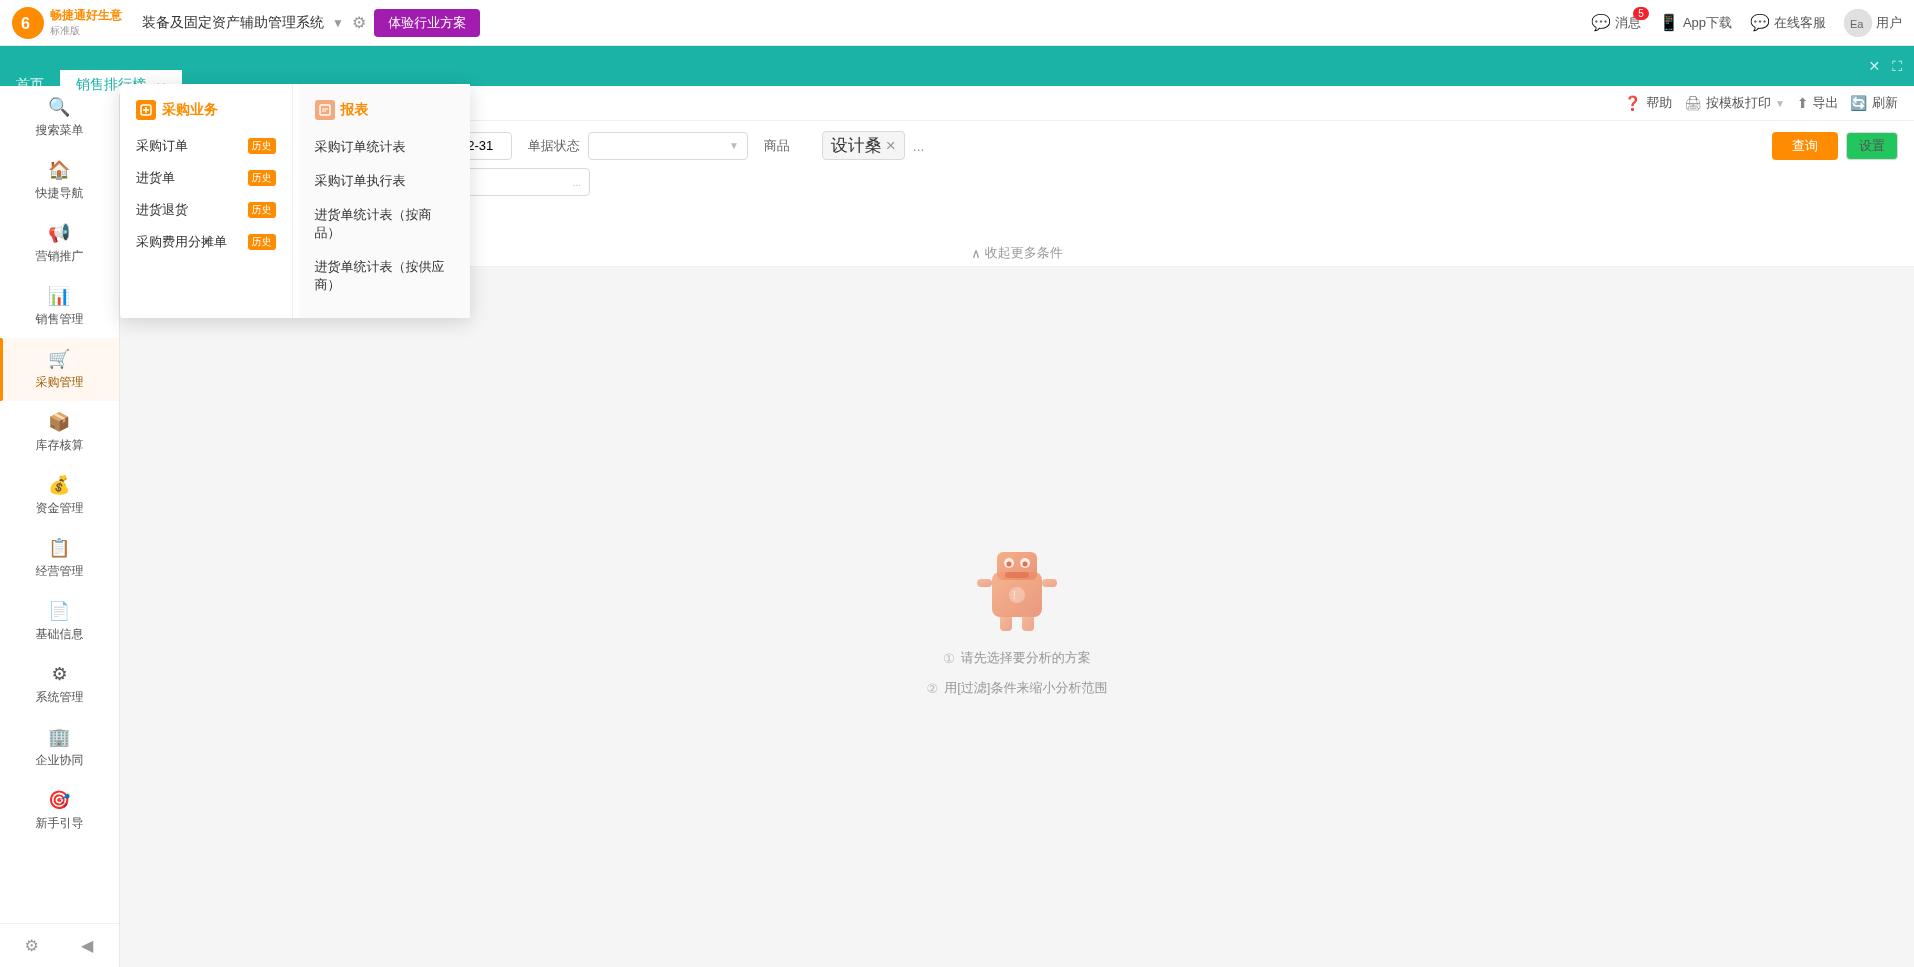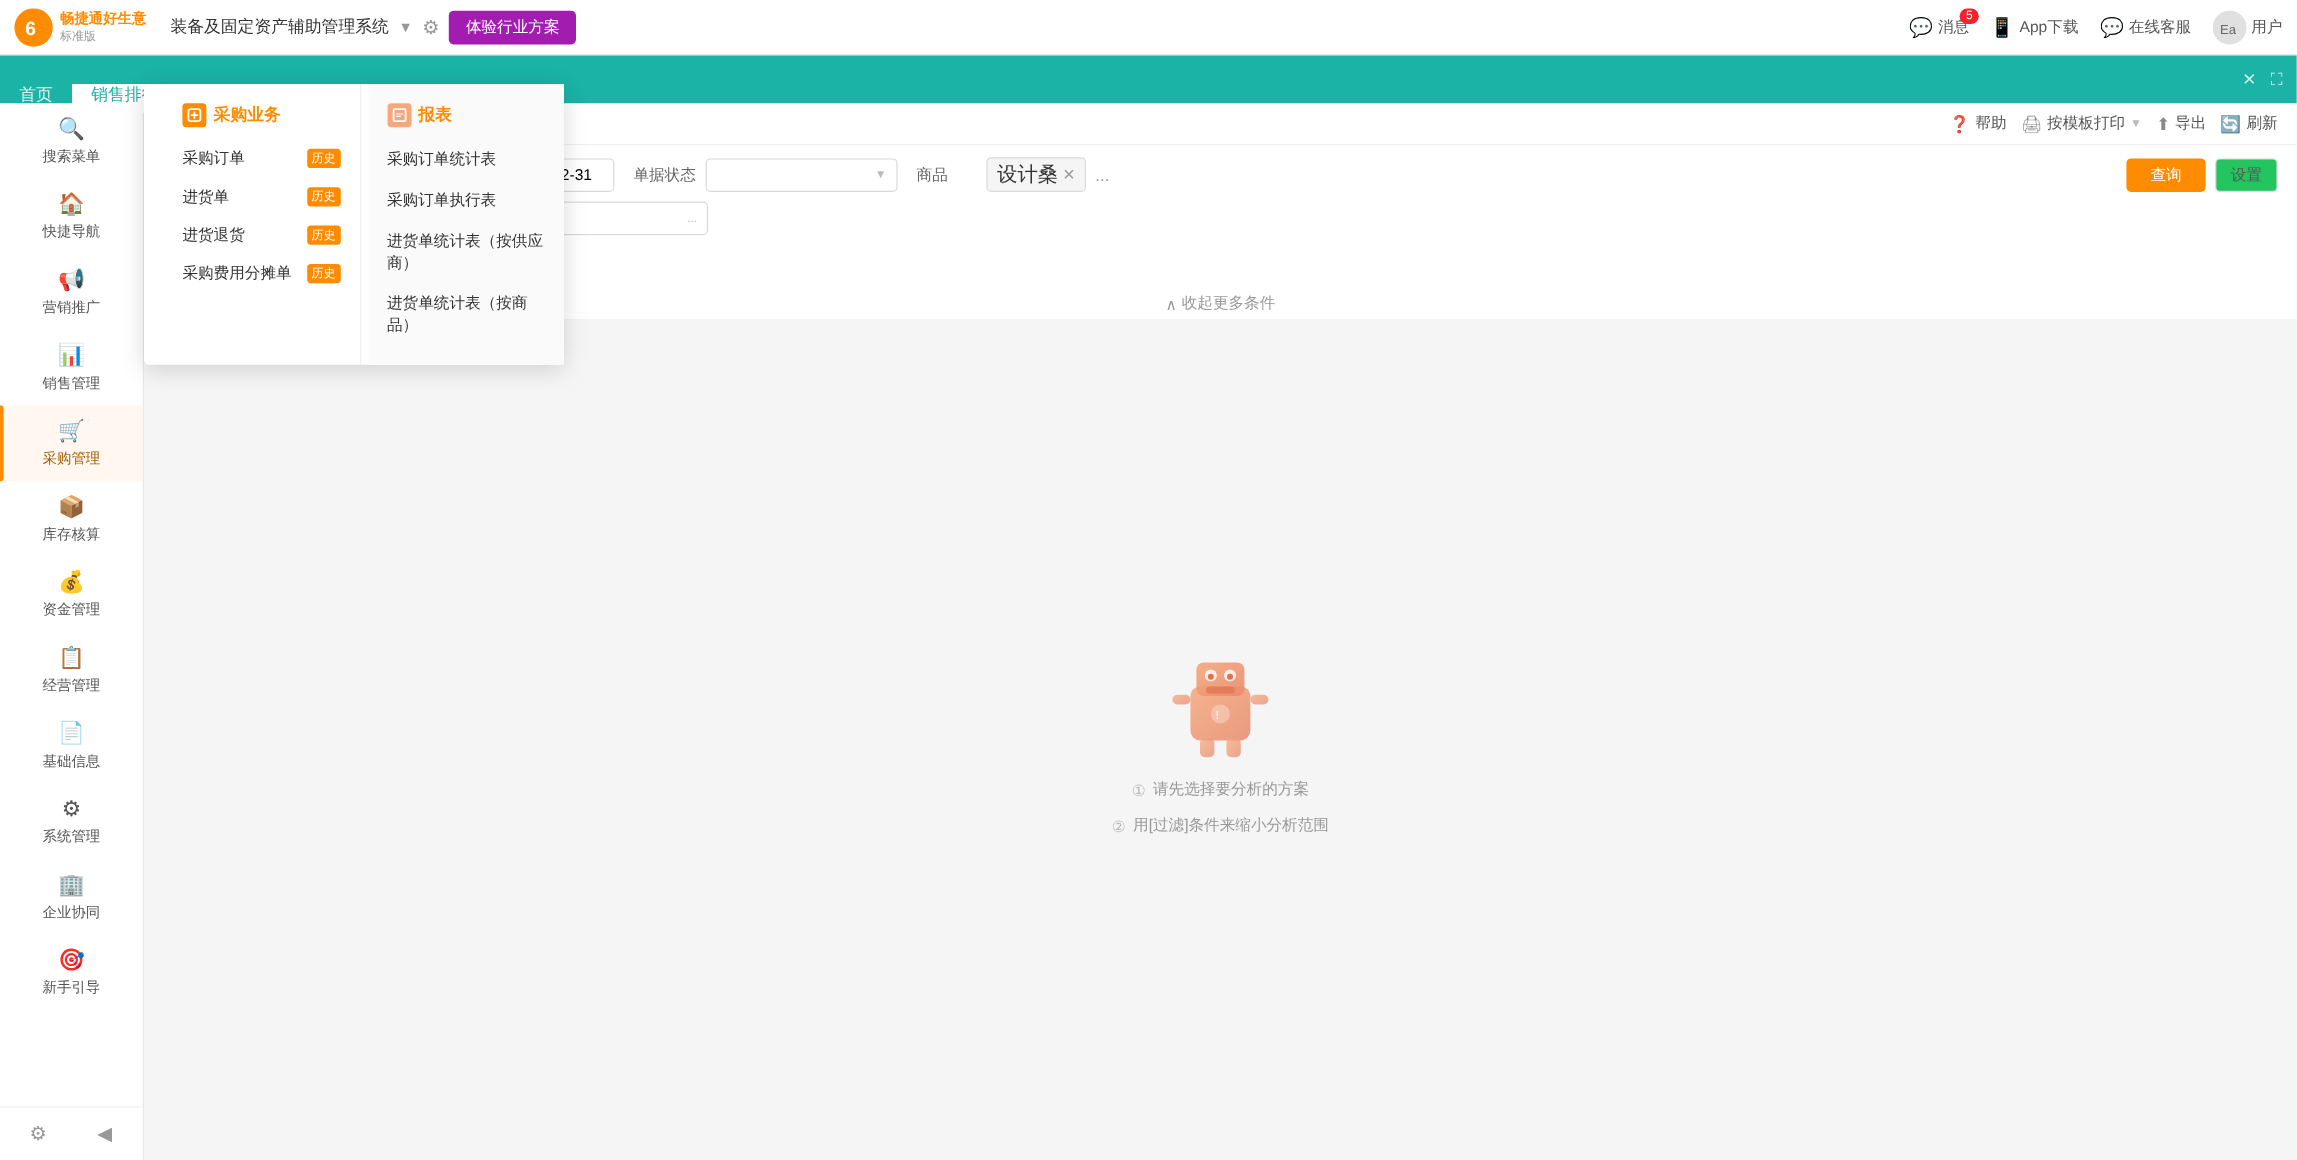--- a/index.html
+++ b/index.html
@@ -114,21 +114,21 @@
       display: flex;
       align-items: center;
       padding: 0;
       position: relative;
       z-index: 90;
     }
     .tab-item {
       height: 24px;
       padding: 0 16px;
       display: flex;
-      align-items: flex-start;
+      align-items: flex-end;
       cursor: pointer;
       font-size: 14px;
       color: rgba(255,255,255,0.85);
       position: relative;
       gap: 6px;
       margin-top: 32px;
     }
     .tab-item.active {
       background: #fff;
       color: #1ab3a6;
@@ -336,31 +336,30 @@
 
     
     .dropdown-overlay {
       position: fixed;
       top: 0; left: 0; right: 0; bottom: 0;
       z-index: 200;
       pointer-events: none;
     }
     .dropdown-menu {
       position: absolute;
-      top: 70px;
+      top: 84px;
       left: 120px;
       background: #fff;
       box-shadow: 0 4px 20px rgba(0,0,0,0.15);
       border-radius: 4px;
       width: 350px;
       z-index: 300;
       display: flex;
       gap: 6px;
       pointer-events: all;
-      padding-left: 16px;
     }
     .dropdown-col {
       flex: 1;
       padding: 16px 0;
     }
     .dropdown-col:first-child {
       border-right: 1px solid #f0f0f0;
     }
     .dropdown-col-header {
       display: flex;
@@ -751,20 +750,20 @@
         </div>
         <span>报表</span>
       </div>
       <div class="dropdown-right-item">
         <span>采购订单统计表</span>
       </div>
       <div class="dropdown-right-item">
         <span>采购订单执行表</span>
       </div>
       <div class="dropdown-right-item">
+        <span>进货单统计表（按商品）</span>
+      </div>
+      <div class="dropdown-right-item">
         <span>进货单统计表（按供应商）</span>
       </div>
-      <div class="dropdown-right-item">
-        <span>进货单统计表（按商品）</span>
-      </div>
     </div>
   </div>
 </div>
 
 </body></html>

